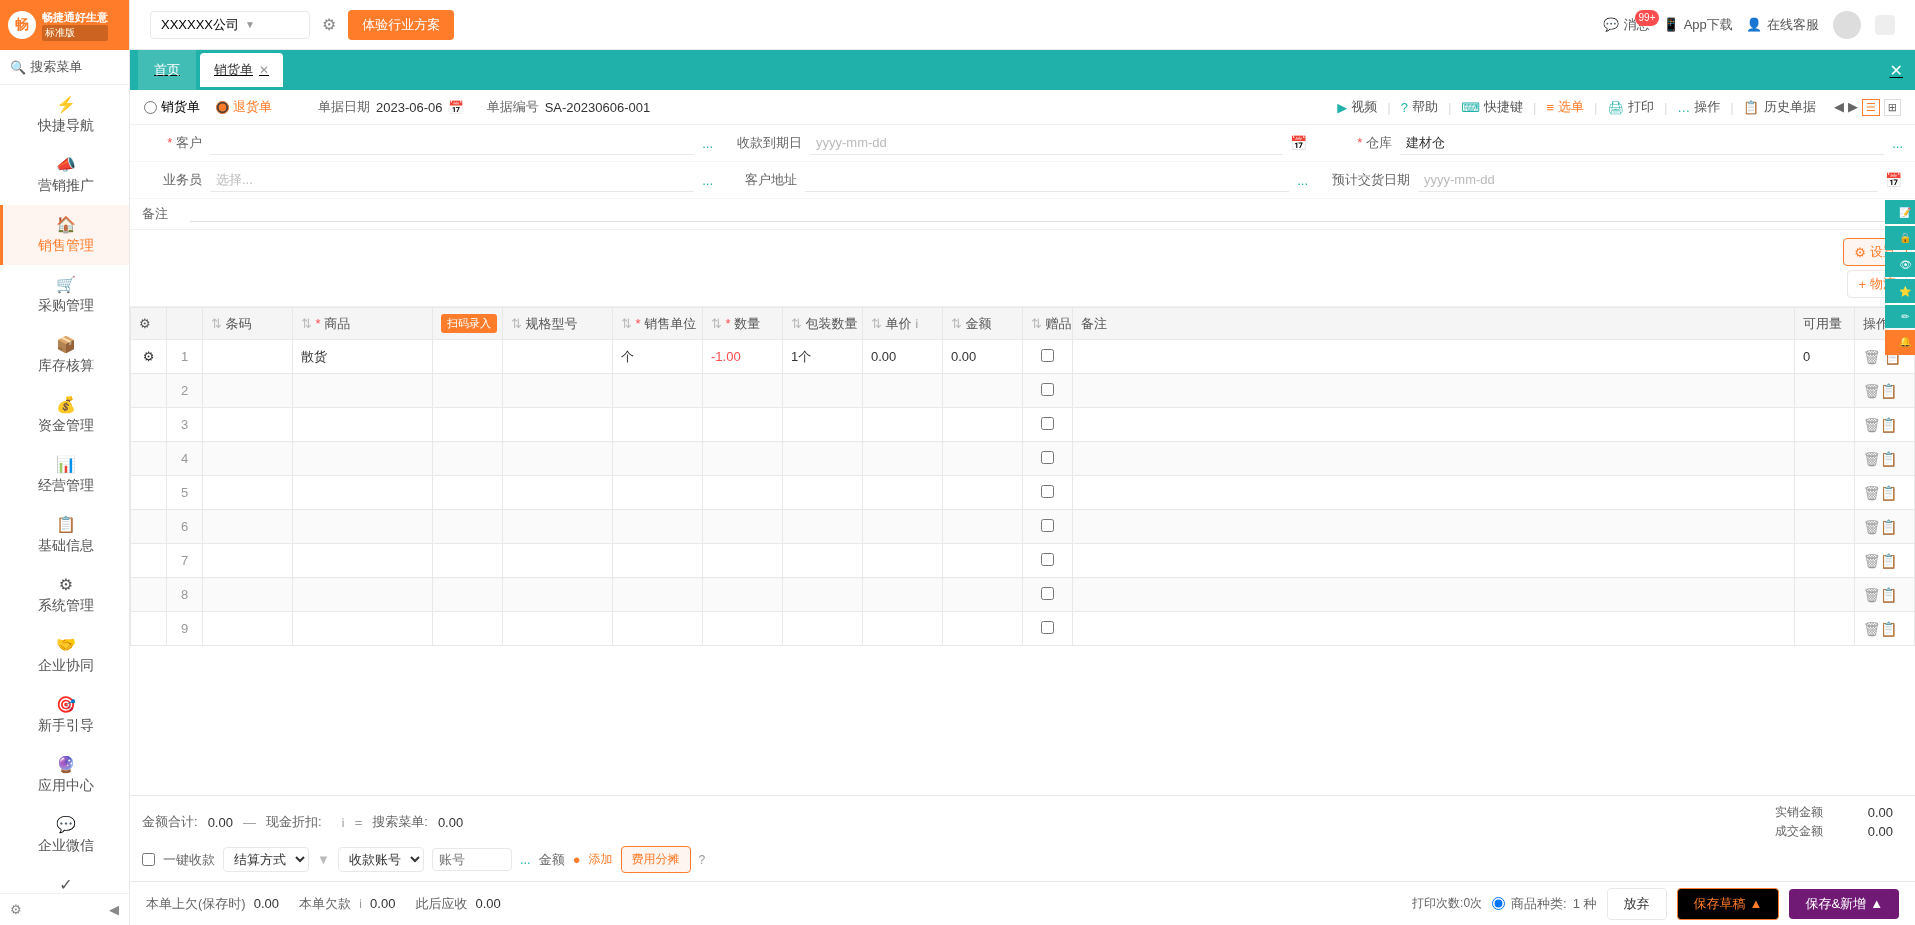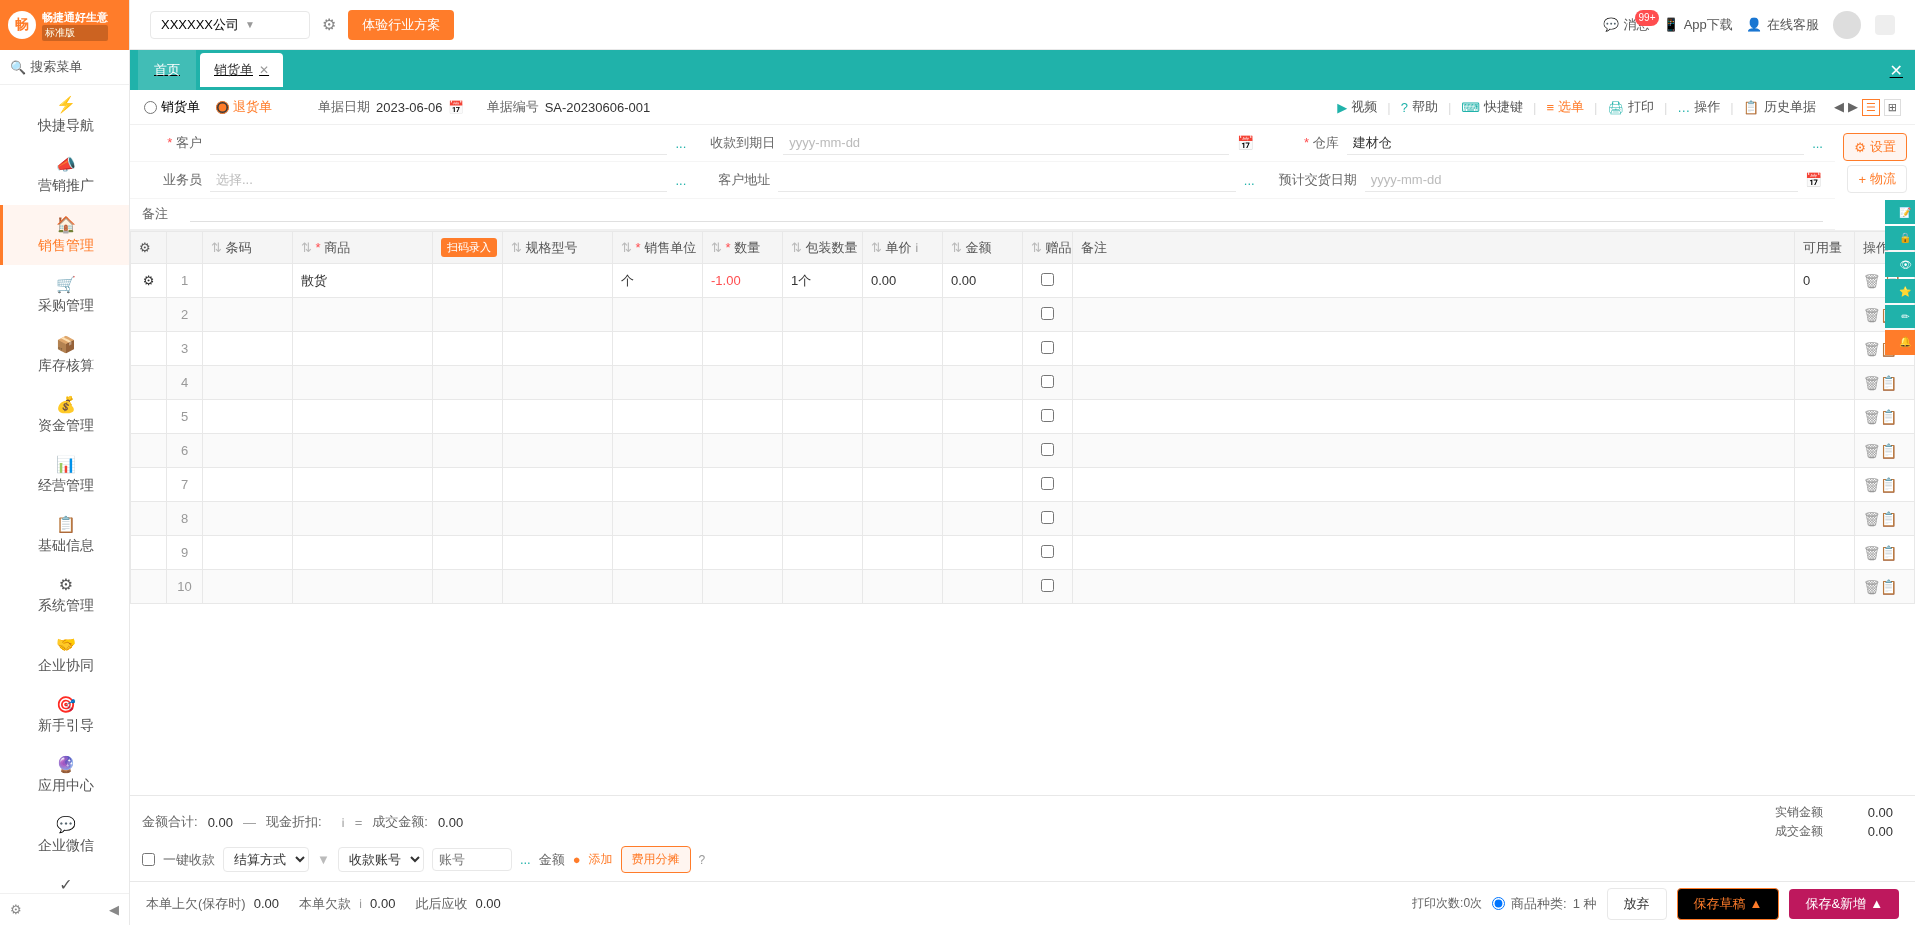--- a/index.html
+++ b/index.html
@@ -188,21 +188,21 @@
     .discard-btn {
       border: 1px solid #e8e8e8; border-radius: 4px; padding: 6px 16px;
       background: #fff; color: #333; cursor: pointer; font-size: 13px;
     }
     .save-draft-btn {
       border: 1px solid #ff7c2a; border-radius: 4px; padding: 6px 16px;
       background: #000000; color: #ff7c2a; cursor: pointer; font-size: 13px;
       display: flex; align-items: center; gap: 4px;
     }
     .save-new-btn {
-      background: #be185d; color: #fff; border: none; border-radius: 4px;
+      background: #701a75; color: #fff; border: none; border-radius: 4px;
       padding: 6px 16px; cursor: pointer; font-size: 13px;
       display: flex; align-items: center; gap: 4px;
     }
     .print-info { display: flex; align-items: center; gap: 6px; color: #666; font-size: 12px; }
 
     
     .right-float-btns {
       position: fixed; right: 0; top: 200px;
       display: flex; flex-direction: column; gap: 2px;
     }
@@ -213,21 +213,21 @@
     }
     .rfb-item.orange-btn { background: #ff7c2a; }
 
     
     .footer-totals {
       margin-left: auto; display: flex; flex-direction: column; gap: 2px; padding-right: 10px;
     }
     .ft-row { display: flex; align-items: center; gap: 10px; justify-content: flex-end; }
     .ft-label { color: #666; font-size: 12px; }
     .ft-value { color: #333; min-width: 60px; text-align: right; }
-    .fields-with-right { display: flex; }
+    .fields-with-right { display: flex; flex-direction: column; }
     .fields-main { flex: 1; }
 
     .table-wrapper { overflow-x: auto; overflow-y: auto; max-height: 390px; }
 
     
     .info-icon { color: #999; cursor: pointer; font-size: 12px; }
   </style>
 </head>
 <body>
 
@@ -665,53 +665,36 @@
                 <td></td>
                 <td></td>
                 <td></td>
                 <td></td>
                 <td></td>
                 <td class="checkbox-cell"><input type="checkbox" style=""></td>
                 <td></td>
                 <td></td>
                 <td><span class="action-icon">🗑</span><span class="action-icon">📋</span></td>
               </tr>
-            <tr>
-                <td class="checkbox-cell"></td>
-                <td class="row-num">10</td>
-                <td></td>
-                <td></td>
-                <td></td>
-                <td></td>
-                <td></td>
-                <td></td>
-                <td></td>
-                <td></td>
-                <td></td>
-                <td class="checkbox-cell"><input type="checkbox" style=""></td>
-                <td></td>
-                <td></td>
-                <td><span class="action-icon">🗑</span><span class="action-icon">📋</span></td>
-              </tr>
 
           </tbody>
         </table>
       </div>
     </div>
 
     <div class="footer-section">
       <div class="footer-amount-row">
         <span class="fa-label">金额合计:</span>
         <span class="fa-value">0.00</span>
         <span class="fa-sep">—</span>
         <span class="fa-label">现金折扣:</span>
         <span class="fa-value"></span>
         <span class="info-icon">ℹ</span>
         <span class="fa-sep">=</span>
-        <span class="fa-label">成交金额:</span>
+        <span class="fa-label">搜索菜单:</span>
         <span class="fa-value">0.00</span>
         <div class="footer-totals" style="margin-left:auto;">
           <div class="ft-row">
             <span class="ft-label">实销金额</span>
             <span class="ft-value">0.00</span>
           </div>
           <div class="ft-row">
             <span class="ft-label">成交金额</span>
             <span class="ft-value">0.00</span>
           </div>

